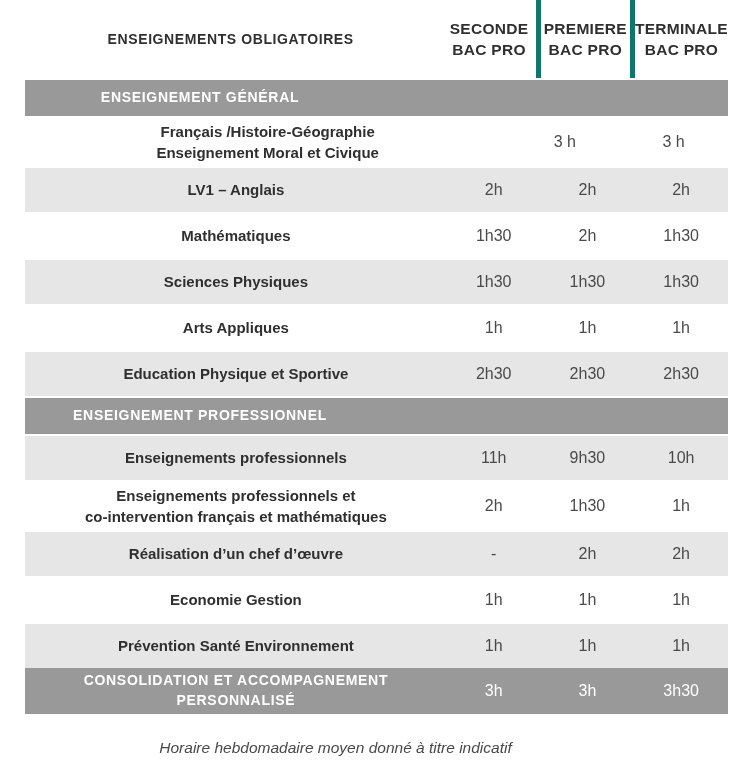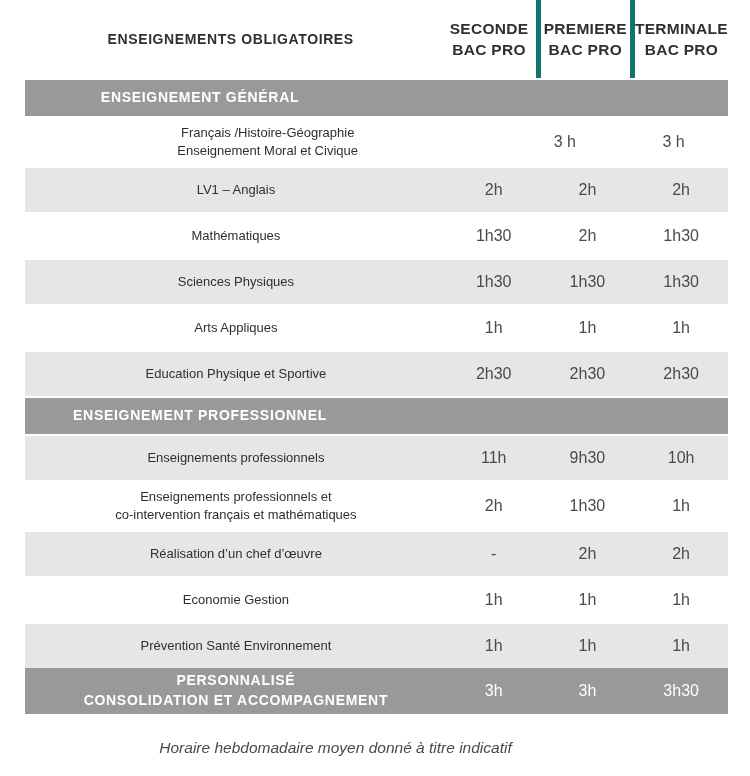--- a/index.html
+++ b/index.html
@@ -92,22 +92,22 @@
   .row.section { background: #999999; }
 
   .cell-label {
     width: 486px;
     display: flex;
     align-items: center;
     justify-content: center;
     text-align: center;
     padding: 0 14px;
     box-sizing: border-box;
-    font-size: 13px;
-    font-weight: normal;
+    font-size: 15px;
+    font-weight: bold;
     color: #2f2f2f;
     line-height: 1.42;
   }
   .cell-val {
     width: 109px;
     display: flex;
     align-items: center;
     justify-content: center;
     box-sizing: border-box;
     font-size: 16px;
@@ -285,22 +285,22 @@
     <div class="row zebra h44">
       <div class="cell-label">Prévention Santé Environnement</div>
       <div class="cell-val">1h</div>
       <div class="cell-val">1h</div>
       <div class="cell-val">1h</div>
     </div>
 
     <div class="row section h46">
       <div class="cell-label">
         <div>
+          <div>CONSOLIDATION ET ACCOMPAGNEMENT</div>
           <div>PERSONNALISÉ</div>
-          <div>CONSOLIDATION ET ACCOMPAGNEMENT</div>
         </div>
       </div>
       <div class="cell-val">3h</div>
       <div class="cell-val">3h</div>
       <div class="cell-val">3h30</div>
     </div>
 
   </div>
 
   <div class="footer">Horaire hebdomadaire moyen donné à titre indicatif</div>

